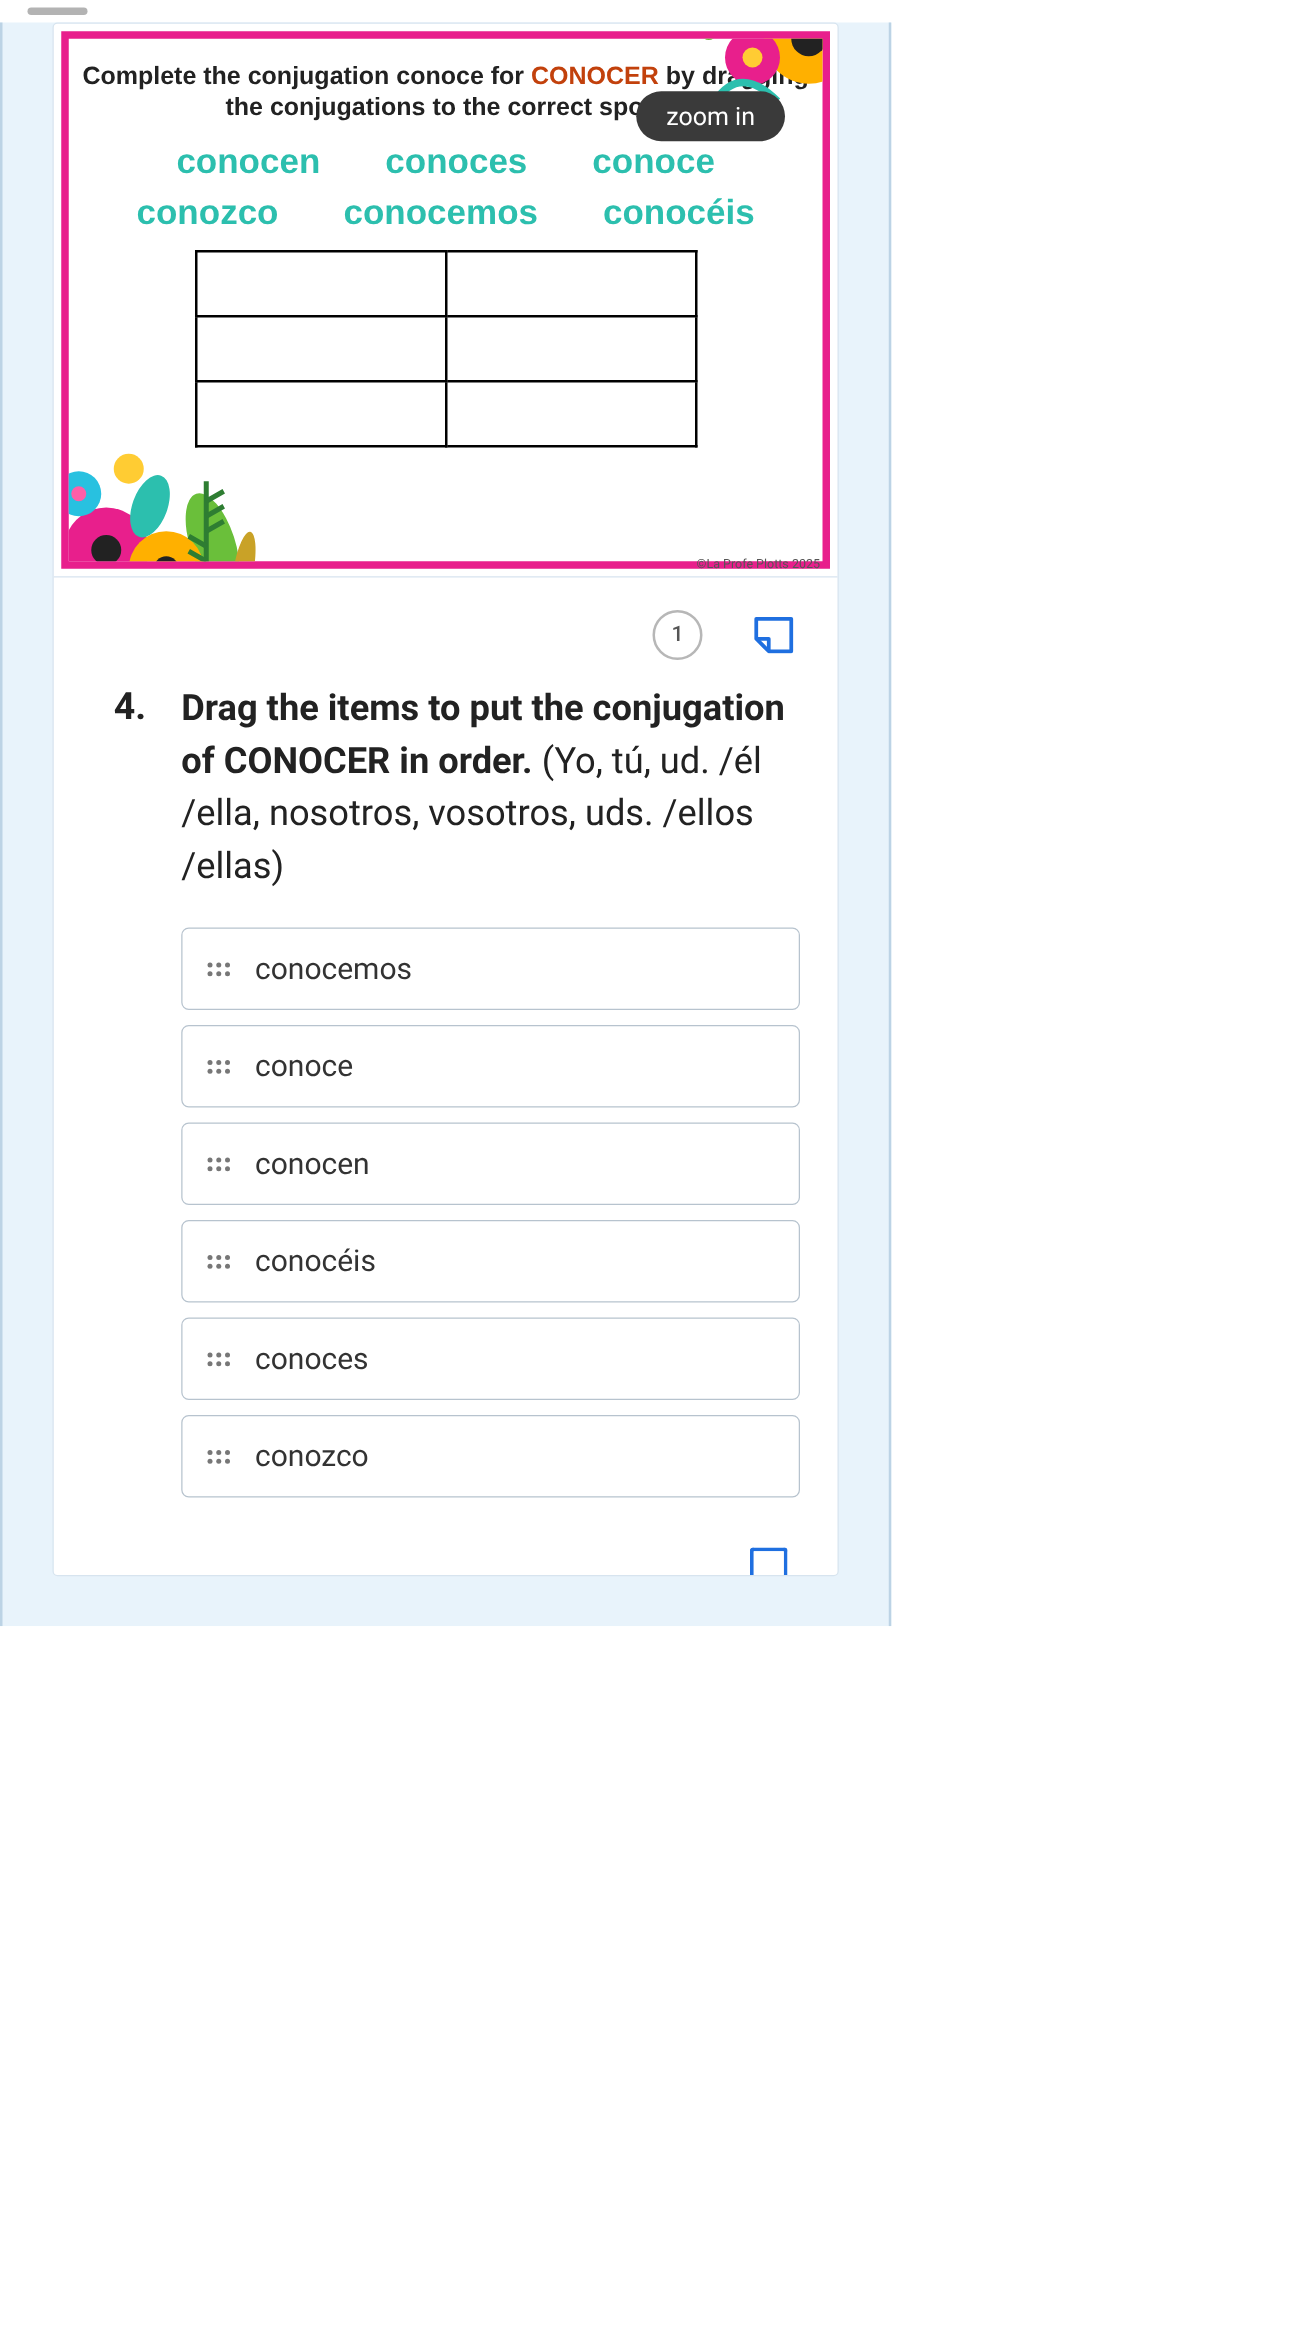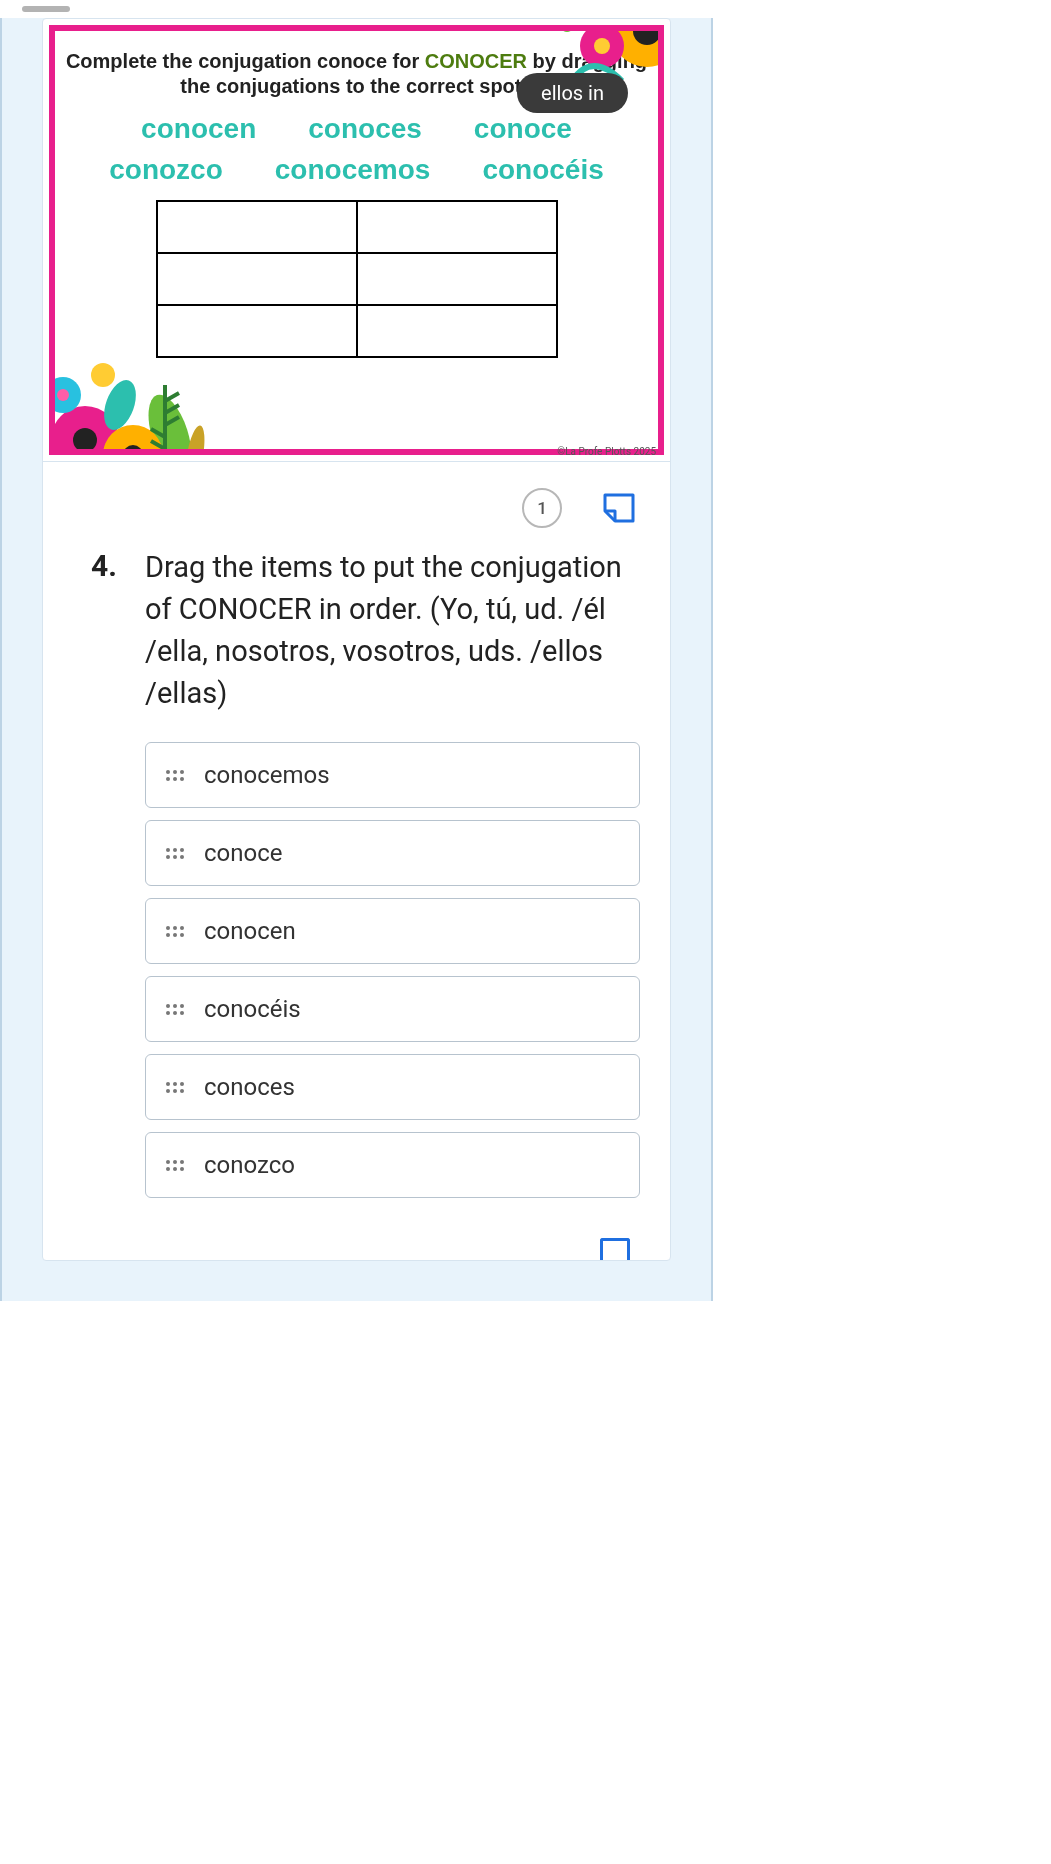--- a/index.html
+++ b/index.html
@@ -54,21 +54,21 @@
   }
   .chart-instr {
     text-align: center;
     font-family: Arial, sans-serif;
     font-weight: bold;
     font-size: 20px;
     color: #222;
     padding: 18px 10px 4px 10px;
     line-height: 1.25;
   }
-  .chart-instr .verb { color: #4d7c0f; }
+  .chart-instr .verb { color: #c2410c; }
   .word-bank {
     display: flex;
     flex-wrap: wrap;
     justify-content: center;
     gap: 0 52px;
     padding: 6px 30px 4px 30px;
   }
   .word-bank span {
     font-family: Arial, sans-serif;
     font-weight: bold;
@@ -127,21 +127,21 @@
     min-width: 44px; text-align: right;
     padding-top: 2px;
   }
   .q-body { flex: 1; }
   .q-prompt {
     font-size: 29px;
     line-height: 1.45;
     color: #222;
     margin-bottom: 28px;
   }
-  .q-prompt b { font-weight: 400; text-align: center; }
+  .q-prompt b { font-weight: 700; text-align: center; }
   .drag-list { display: flex; flex-direction: column; gap: 12px; }
   .drag-item {
     border: 1.5px solid #b7c3ce;
     border-radius: 6px;
     padding: 18px 20px;
     display: flex;
     align-items: center;
     gap: 20px;
     font-size: 24px;
     color: #333;
@@ -167,21 +167,21 @@
 </style>
 </head>
 <body>
 
 <div class="scroll-hint"></div>
 
 <div class="page-wrap">
   <div class="card">
 
     <div class="chart-area">
-      <div class="zoom-pill">ellos in</div>
+      <div class="zoom-pill">zoom in</div>
 
       <div class="chart-frame">
 
         <svg class="flowers-tr" viewBox="0 0 160 140">
           <circle cx="115" cy="40" r="36" fill="#ffb000"></circle>
           <circle cx="115" cy="40" r="14" fill="#222"></circle>
           <circle cx="70" cy="55" r="22" fill="#e81f8c"></circle>
           <circle cx="70" cy="55" r="8" fill="#ffcc33"></circle>
           <path d="M40 90 Q60 60 90 90" stroke="#2cbfae" stroke-width="6" fill="none"></path>
           <ellipse cx="35" cy="25" rx="10" ry="16" fill="#6abf3a"></ellipse>

